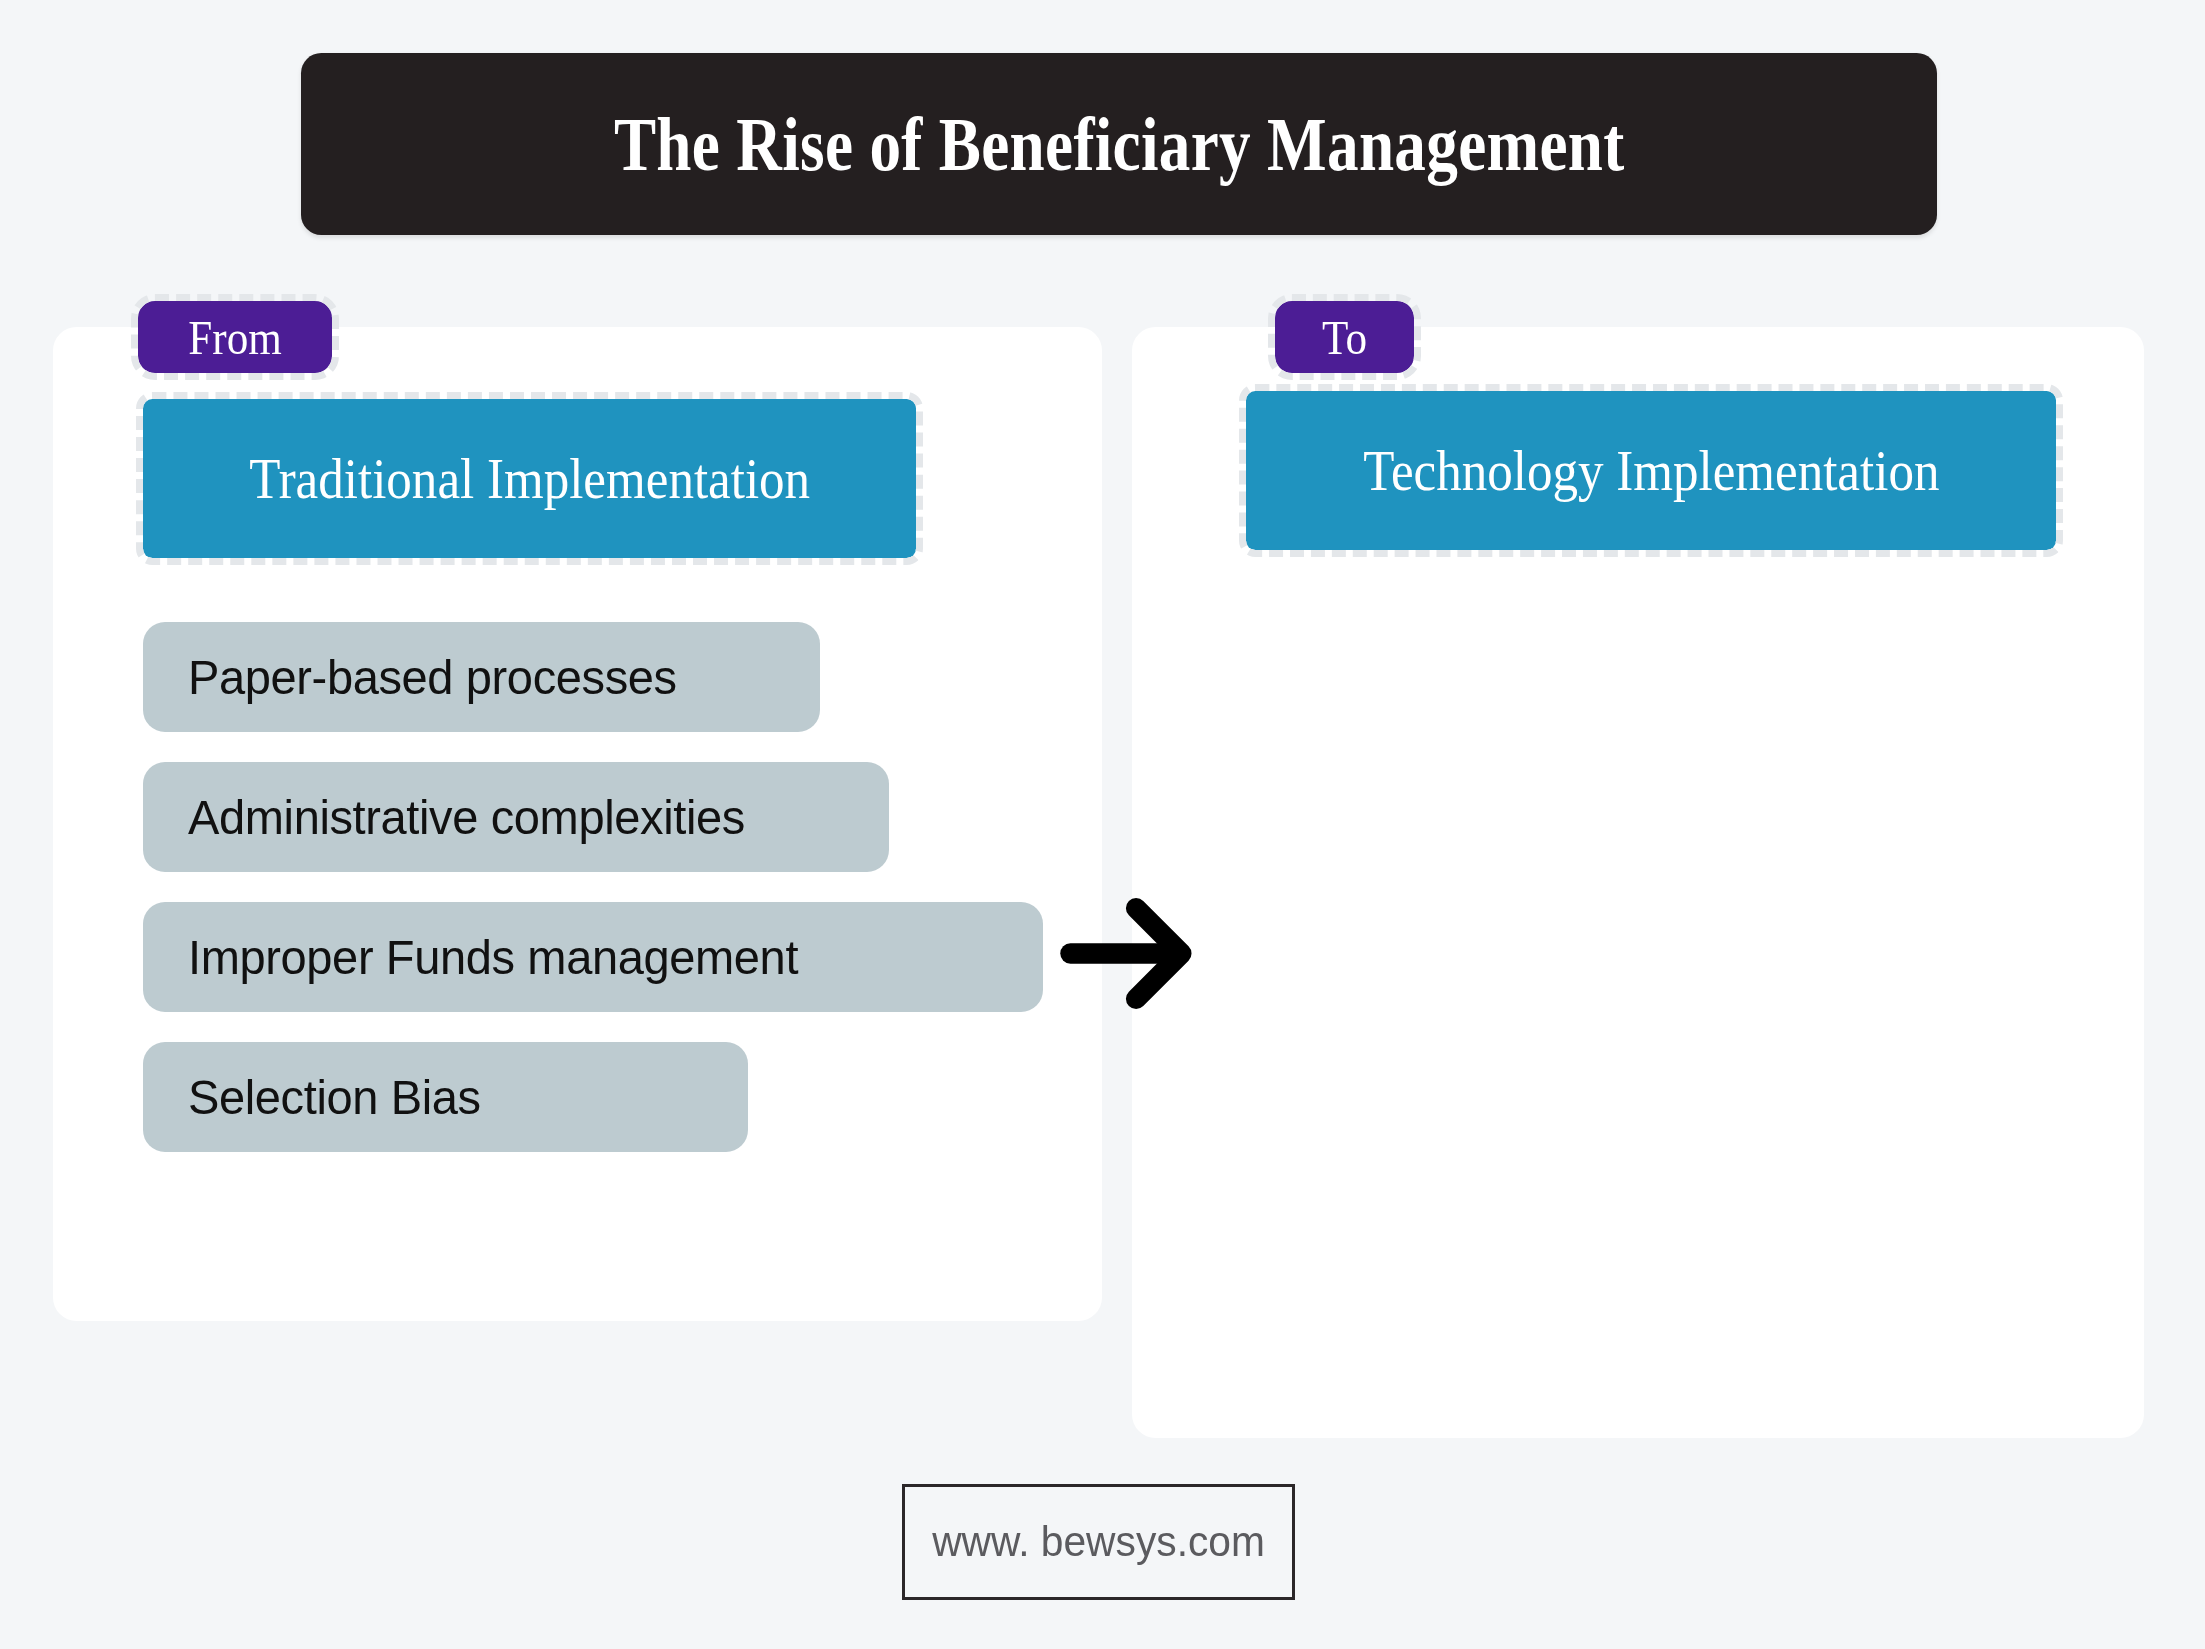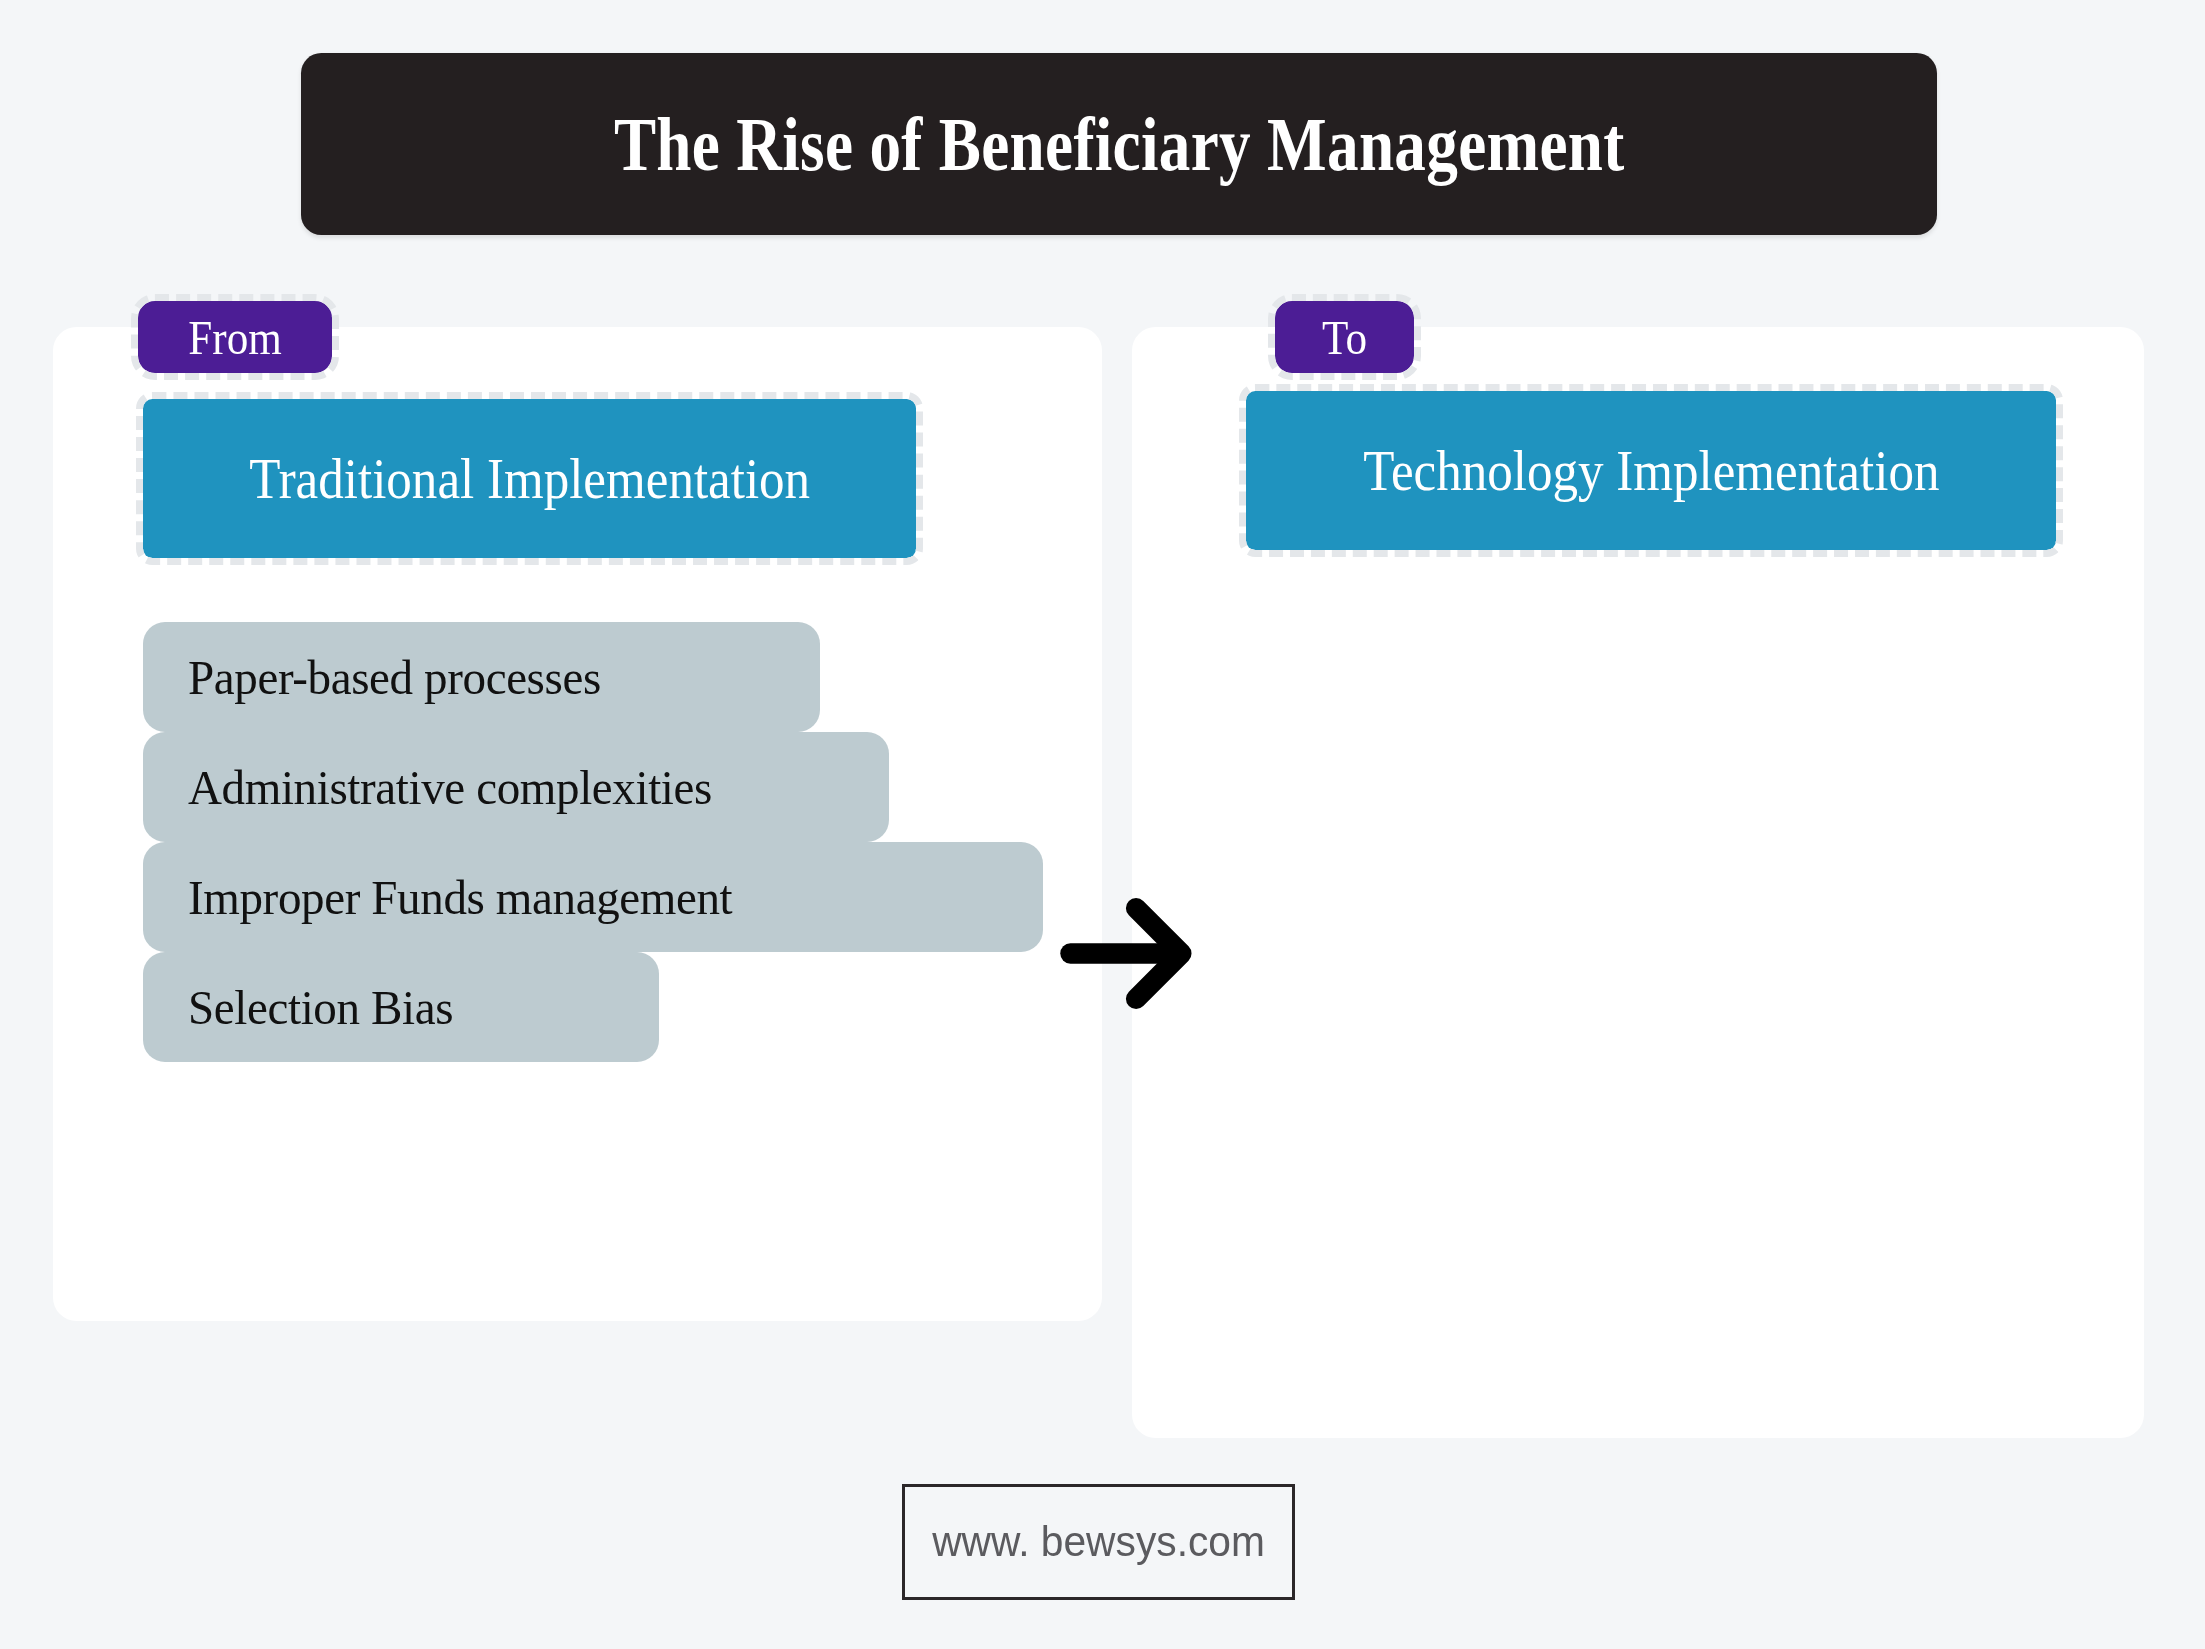--- a/index.html
+++ b/index.html
@@ -91,36 +91,36 @@
     position: absolute;
     left: 143px;
     top: 622px;
     width: 908px;
   }
   .chip {
     background: #bdcbd0;
     border-radius: 22px;
     display: flex;
     align-items: center;
+    margin-bottom: 30px;
     padding-left: 45px;
-    font-family: Liberation Serif, serif;
   }
   .chip-label {
     color: #111111;
     font-size: 49px;
     font-weight: 400;
     letter-spacing: -0.4px;
     white-space: nowrap;
     transform: scaleX(0.96);
     transform-origin: left center;
   }
   .chip-0 { width: 677px; height: 110px; }
   .chip-1 { width: 746px; height: 110px; }
   .chip-2 { width: 900px; height: 110px; text-align: right; }
-  .chip-3 { width: 516px; height: 110px; }
+  .chip-3 { width: 605px; height: 110px; }
 
   
   #transition-arrow {
     position: absolute;
     left: 1060px;
     top: 891px;
     width: 149px;
     height: 125px;
   }
 

